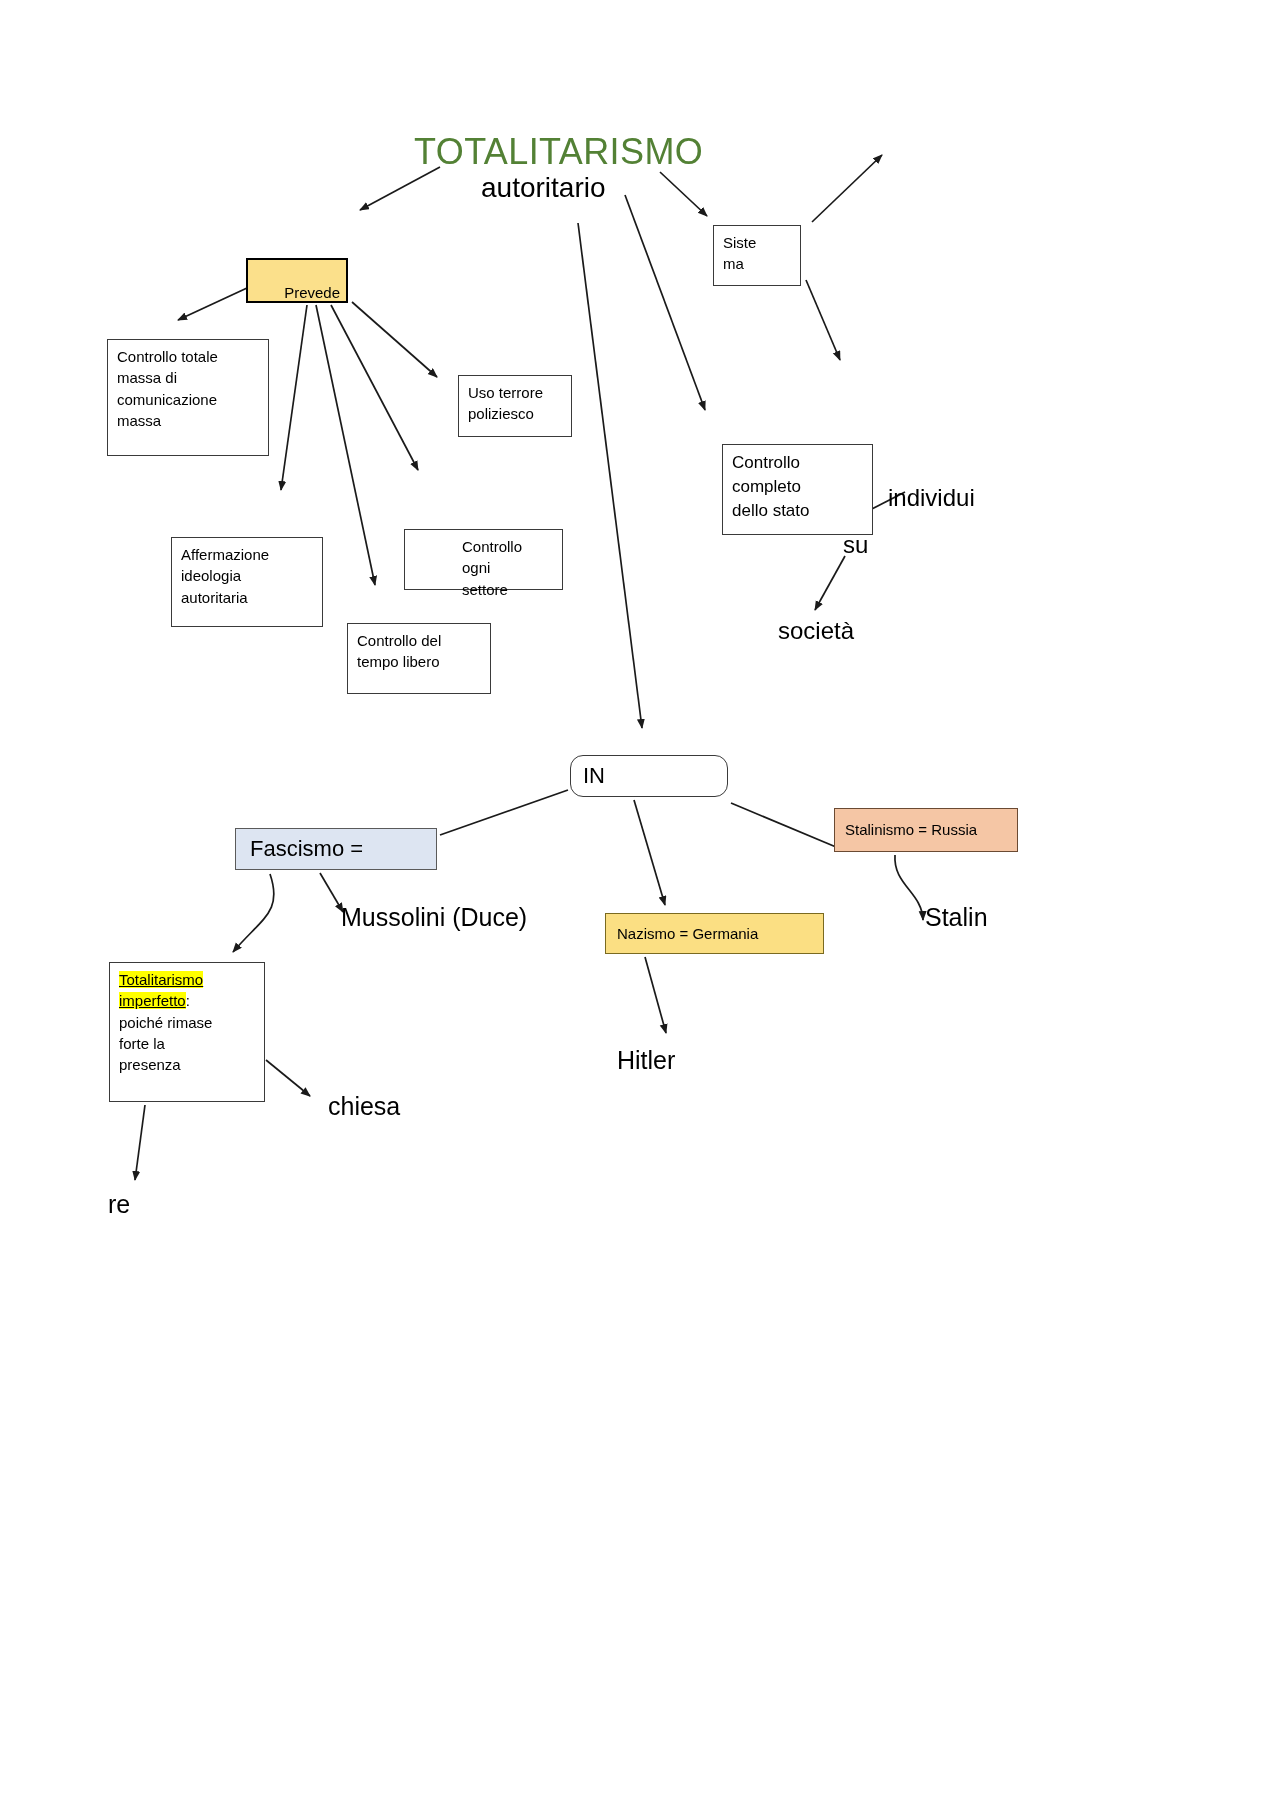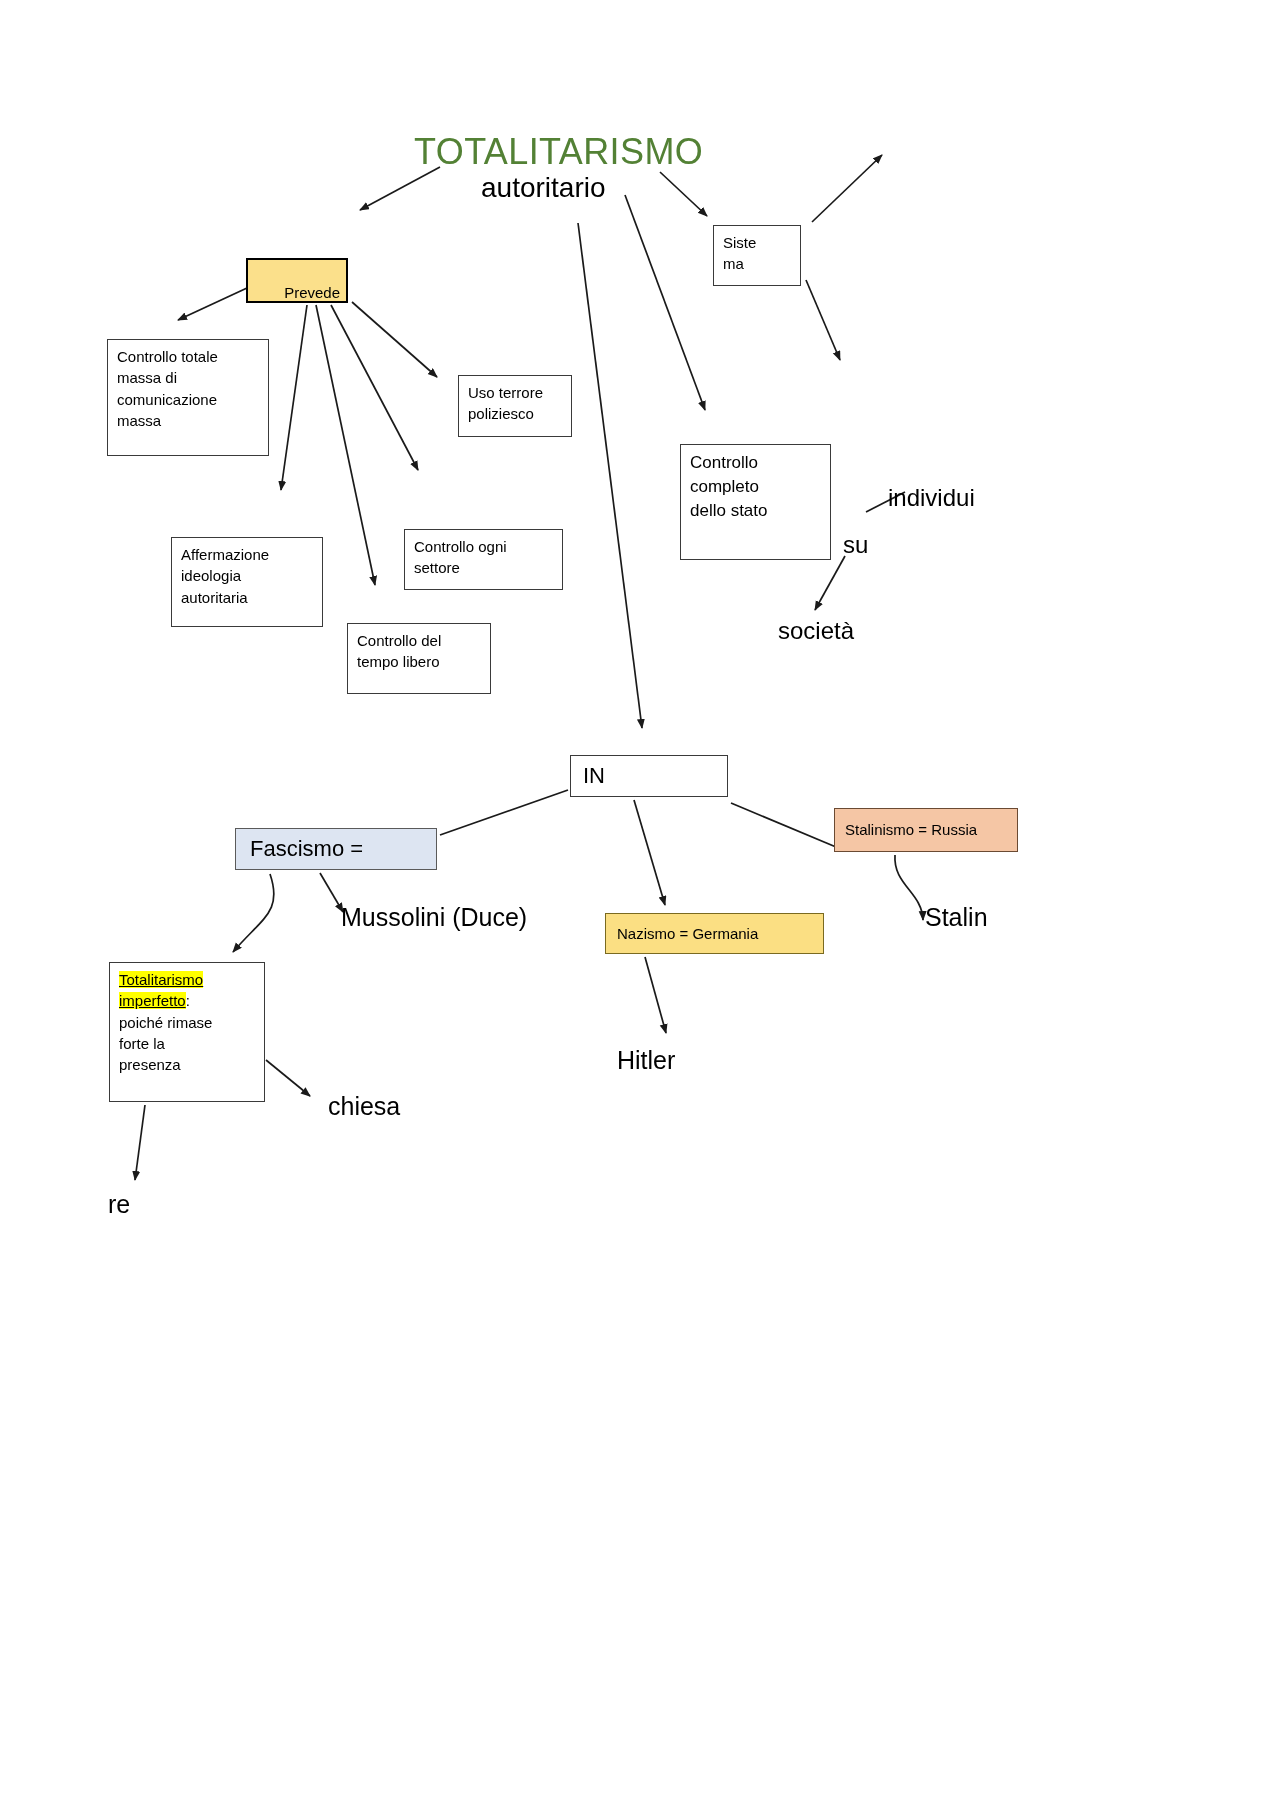--- a/index.html
+++ b/index.html
@@ -87,36 +87,37 @@
     font-size: 15px; align-items: flex-start;
   }
 
   #node-affermazione {
     left: 171px; top: 537px; width: 152px; height: 90px;
     font-size: 15px; align-items: flex-start;
   }
 
   #node-controllo-settore {
     left: 404px; top: 529px; width: 159px; height: 61px;
-    font-size: 15px; align-items: flex-start;
+    font-size: 15px; align-items: flex-start; padding-left: 48px;
   }
 
   #node-controllo-tempo {
     left: 347px; top: 623px; width: 144px; height: 71px;
     font-size: 15px; align-items: flex-start;
   }
 
   #node-controllo-stato {
-    left: 680px; top: 444px; width: 151px; height: 116px;
+    left: 722px; top: 444px; width: 151px; height: 91px;
     font-size: 17px; align-items: flex-start;
   }
 
   #node-in {
     left: 570px; top: 755px; width: 158px; height: 42px;
     font-size: 22px;
+    border-radius: 13px;
   }
   #node-in .inner { padding: 0 12px; }
 
   #node-fascismo {
     left: 235px; top: 828px; width: 202px; height: 42px;
     background: #dde5f2;
     border: 1.5px solid #5a5a5a;
     font-size: 22px;
   }
   #node-fascismo .inner { padding: 0 14px; }

